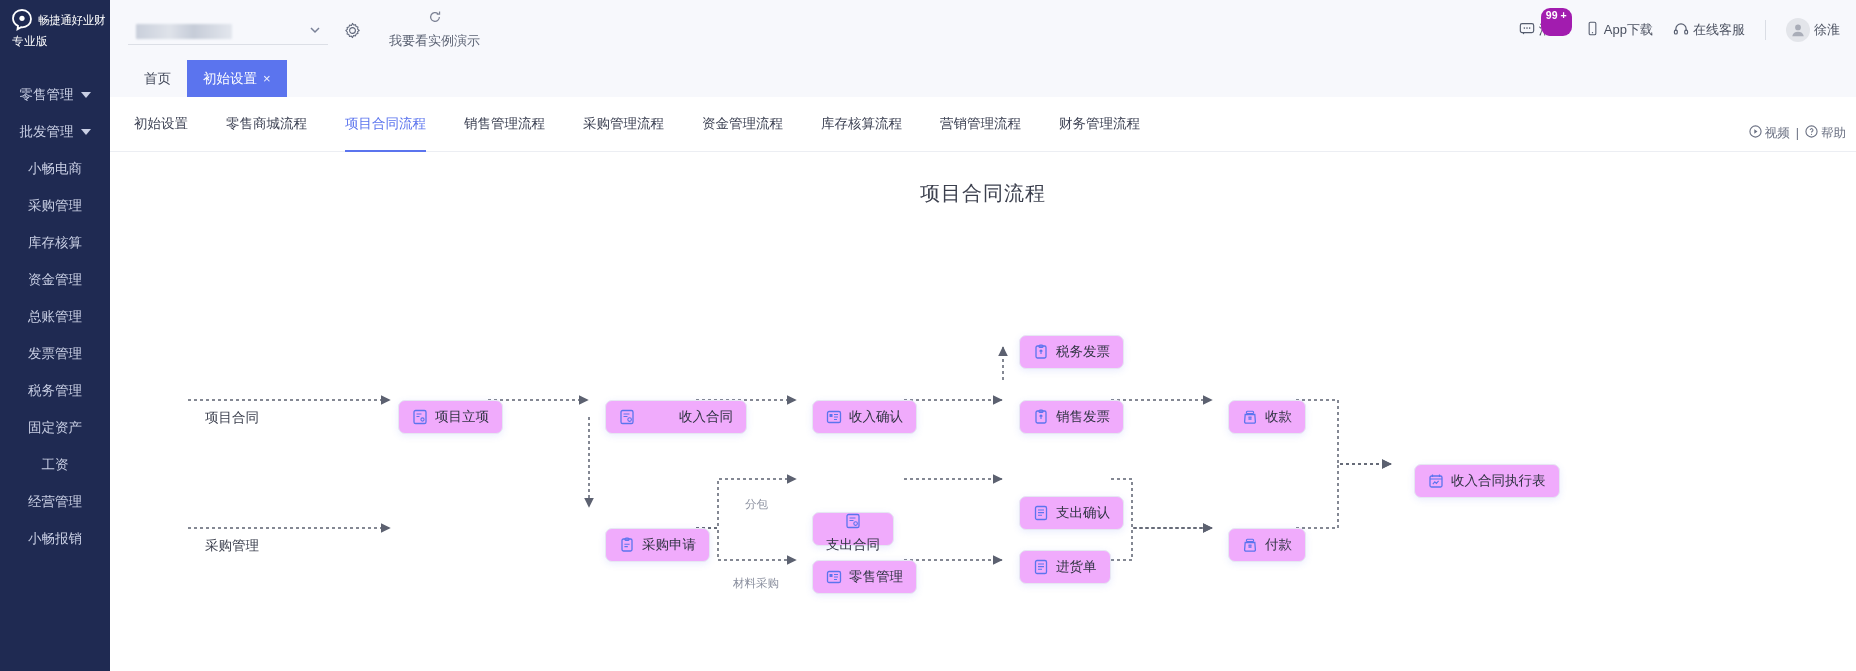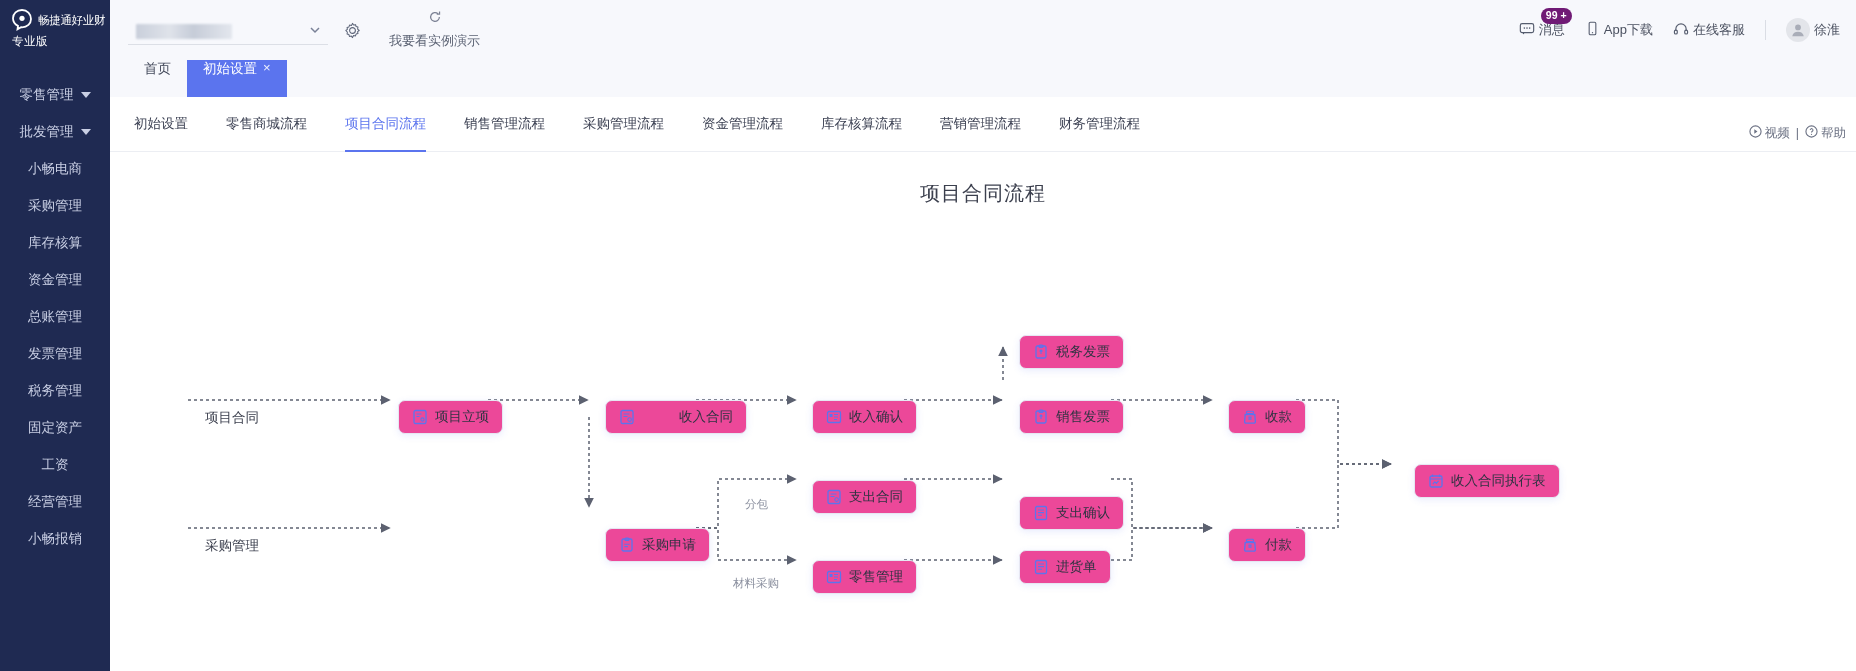--- a/index.html
+++ b/index.html
@@ -68,37 +68,37 @@
     margin-left:28px; display:flex; align-items:center; gap:5px;
     color:#5b6273; font-size:13px; cursor:pointer;flex-direction:column;
   }
   .topbar-right {
     margin-left:auto; display:flex; align-items:center; gap:20px;
     color:#4b5160; font-size:13px;
   }
   .tb-item { display:flex; align-items:center; gap:4px; cursor:pointer; position:relative; }
   .badge {
     position:absolute; left:22px; top:-13px;
-    background:#701a75; color:#fff; font-size:10.5px; line-height:15px;
-    border-radius:9px; padding:0 5px; height:16px; white-space:nowrap;
+    background:#a21caf; color:#fff; font-size:10.5px; line-height:15px;
+    border-radius:9px; padding:0 5px; height:28px; white-space:nowrap;
     font-weight:bold;
   }
   .tb-sep { width:1px; height:20px; background:#dadde4; }
   .avatar {
     width:24px; height:24px; border-radius:50%; background:#e3e5ea;
     display:flex; align-items:center; justify-content:center;
   }
 
   
   .tabstrip {
     height:37px; background:#f7f8fc; display:flex; align-items:flex-end;
     padding-left:18px; position:relative;
   }
   .wintab {
-    height:37px; padding:0 16px; display:flex; align-items:flex-start; gap:6px;
+    height:37px; padding:0 16px; display:flex; align-items:center; gap:6px;
     font-size:13.5px; color:#454b5c; cursor:pointer;
   }
   .wintab.active { background:#5b74ee; color:#ffffff; }
   .wintab .x { font-size:13px; opacity:.9; }
 
   
   .content {
     flex:1; background:#ffffff; margin:0; position:relative; overflow:hidden;
   }
   .subtabs {
@@ -120,21 +120,21 @@
   .srl { display:flex; align-items:center; gap:3px; cursor:pointer; }
 
   .diagram-title {
     text-align:center; font-size:20px; color:#3b3f4d; margin-top:28px;
     letter-spacing:1px;
   }
 
   
   .canvas { position:relative; width:100%; height:420px; margin-top:10px; }
   .node {
-    position:absolute; height:34px; background:#ec4899;
+    position:absolute; height:34px; background:#f0abfc;
     border:1px solid #e6e7f2; border-radius:7px;
     box-shadow:0 2px 7px rgba(91,116,238,0.13);
     display:flex; align-items:center; gap:7px; padding:0 13px;
     font-size:13.5px; color:#2f3342; white-space:nowrap; cursor:pointer;
   }
   .node .ic { width:16px; height:16px; flex:0 0 16px; display:block; }
   .rowlabel {
     position:absolute; font-size:13.5px; color:#3b3f4d; white-space:nowrap;
   }
   .edgelabel {
@@ -418,21 +418,21 @@
             <span>收入合同执行表</span>
           </div>
           <div class="node" style="left: 495px; top: 311px;">
             <svg class="ic" viewBox="0 0 16 16">
               <rect x="3" y="2" width="10" height="12" rx="1.4" fill="none" stroke="#5b74ee" stroke-width="1.3"></rect>
               <rect x="6" y="1" width="4" height="2.4" rx="1" fill="none" stroke="#5b74ee" stroke-width="1.1"></rect>
               <path d="M5.4 7.2h5.2M5.4 9.6h3.4" stroke="#5b74ee" stroke-width="1.1"></path>
             </svg>
             <span>采购申请</span>
           </div>
-          <div class="node" style="left: 702px; top: 263px;">
+          <div class="node" style="left: 702px; top: 295px; flex-direction: column;">
             <svg class="ic" viewBox="0 0 16 16">
               <rect x="2" y="1.5" width="12" height="13" rx="1.6" fill="none" stroke="#5b74ee" stroke-width="1.3"></rect>
               <path d="M4.5 5h6M4.5 7.5h4" stroke="#5b74ee" stroke-width="1.1"></path>
               <circle cx="10.6" cy="10.6" r="1.8" fill="none" stroke="#5b74ee" stroke-width="1.1"></circle>
             </svg>
             <span>支出合同</span>
           </div>
           <div class="node" style="left: 909px; top: 279px;">
             <svg class="ic" viewBox="0 0 16 16">
               <rect x="2.5" y="1.5" width="11" height="13" rx="1.6" fill="none" stroke="#5b74ee" stroke-width="1.3"></rect>

